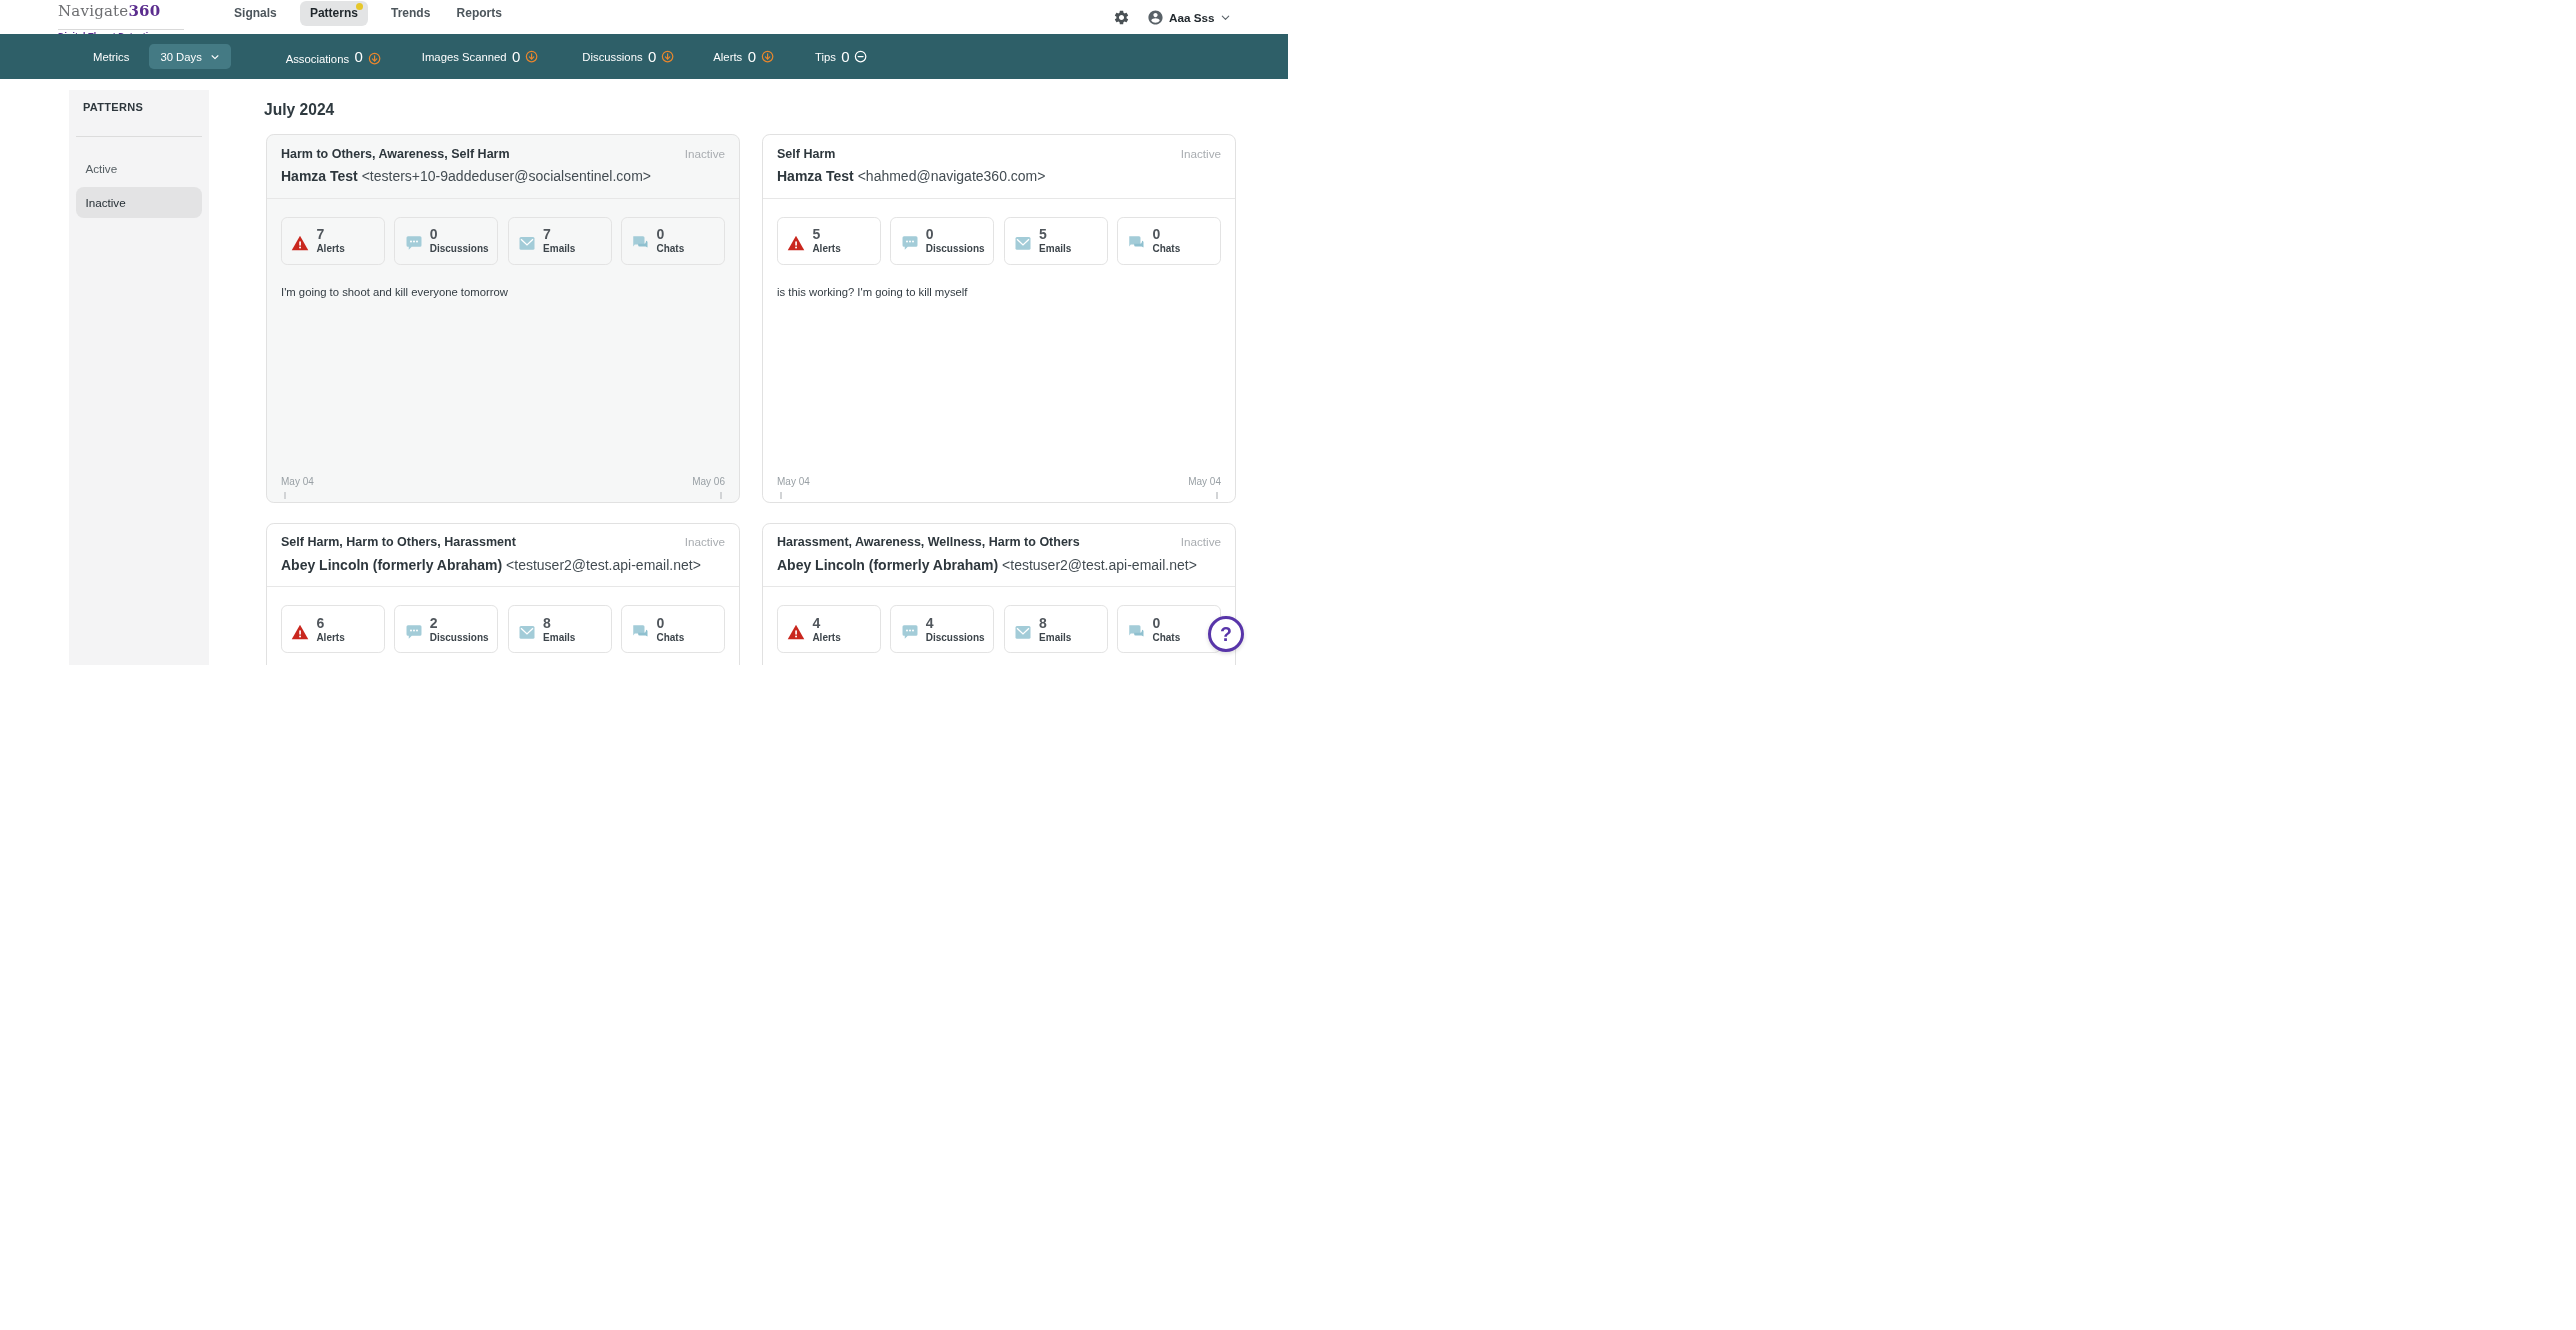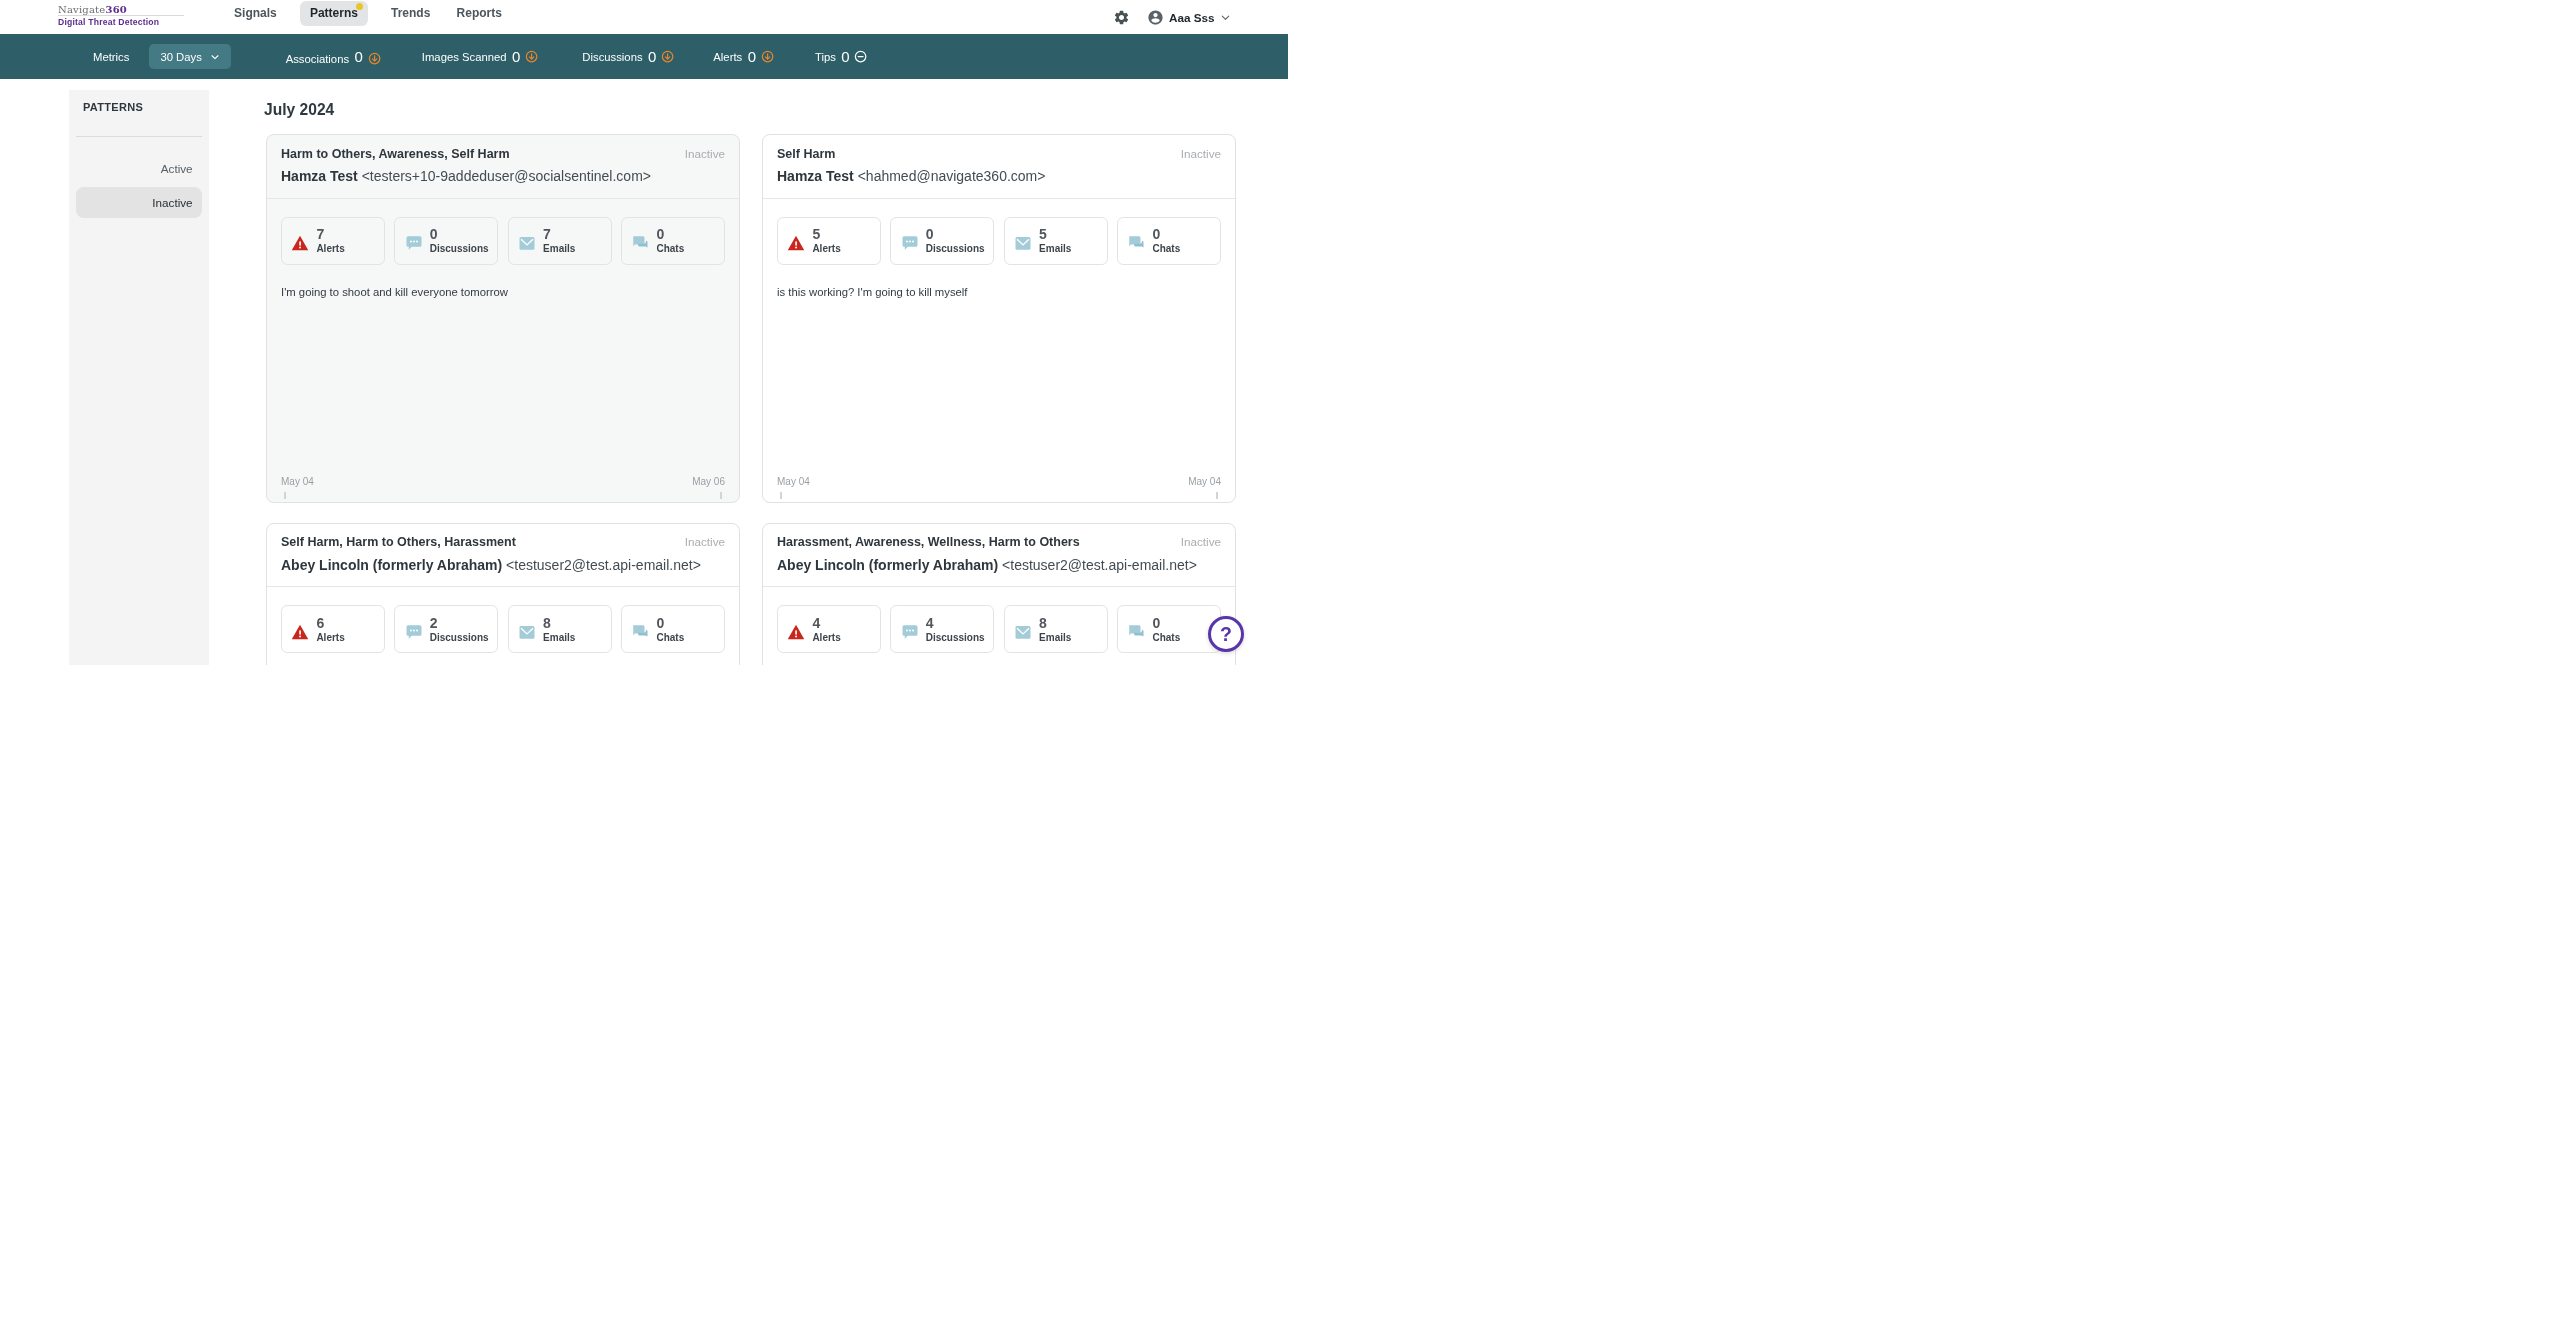--- a/index.html
+++ b/index.html
@@ -7,22 +7,22 @@
   body {
     font-family:"Liberation Sans", sans-serif;
     background:#ffffff;
     position:relative;
     overflow:hidden;
     color:#2e373d;
   }
   
   .top-header { position:absolute; top:0; left:0; right:0; height:34px; background:#fff; }
   .logo-block { position:absolute; left:58px; top:1.6px; cursor:pointer; }
-  .logo-word { font-family:"DejaVu Serif", serif; font-size:10px; letter-spacing:0.2px;
-               border-bottom:0.8px solid #d9d9d9; display:inline-block; width:126px; padding-bottom:0; }
+  .logo-word { font-family:"DejaVu Serif", serif; font-size:15px; letter-spacing:0.2px;
+               border-bottom:0.8px solid #d9d9d9; display:inline-block; width:126px; padding-bottom:9px; }
   .logo-gray { color:#6d6e71; }
   .logo-purple { color:#5b2d8e; font-weight:700; }
   .logo-tagline { font-size:8.6px; font-weight:700; color:#5b2d8e; margin-top:1.6px; letter-spacing:0.2px; }
   .main-nav { position:absolute; left:231px; top:0; height:26px; display:flex; align-items:center; gap:20px; }
   .nav-tab { font-size:12px; font-weight:700; color:#4d565c; cursor:pointer; padding:5.5px 3.1px; }
   .nav-tab.active { background:#e3e4e5; border-radius:6.2px; padding:5.5px 10px; color:#1f262b; position:relative; }
   .nav-dot { position:absolute; top:2.3px; right:4.7px; width:7px; height:7px; border-radius:50%; background:#e6c72b; }
   .header-right { position:absolute; right:57px; top:0; height:34px; display:flex; align-items:center; gap:17px; }
   .gear-btn { width:17px; height:17px; cursor:pointer; display:flex; }
   .user-menu { display:flex; align-items:center; gap:5.5px; cursor:pointer; }
@@ -39,21 +39,21 @@
   .metric-group { display:flex; align-items:center; }
   .metric-name { font-size:11.3px; }
   .metric-value { font-size:15px; margin-left:5.5px; font-weight:400; }
   .metric-icon { width:13.2px; height:13.2px; margin-left:4.7px; display:flex; cursor:pointer; }
   .ml-assoc { margin-left:55px;align-items:flex-end; } .ml-img { margin-left:41px; } .ml-disc { margin-left:44px; }
   .ml-alerts { margin-left:39px; } .ml-tips { margin-left:41px; }
   
   .sidebar { position:absolute; left:69px; top:90px; width:140px; bottom:0; background:#f4f4f5; padding:11px 7px 0; }
   .sidebar-title { font-size:11px; font-weight:700; letter-spacing:0.3px; color:#2e373d; padding-left:7px; }
   .sidebar-divider { height:0.8px; background:#dcdcdc; margin-top:23.4px; }
-  .sidebar-item { font-size:11.7px; color:#555e63; padding:7.8px 9.4px; border-radius:7.8px; cursor:pointer; margin-top:4.7px;text-align:right; }
+  .sidebar-item { font-size:11.7px; color:#555e63; padding:7.8px 9.4px; border-radius:7.8px; cursor:pointer; margin-top:4.7px; }
   .sidebar-item.first { margin-top:17px; }
   .sidebar-item.selected { background:#e3e3e4; color:#262f35; padding:8.6px 9.4px; }
   
   .month-heading { position:absolute; left:264px; top:101px; font-size:15.6px; font-weight:700; color:#2f3a40; }
   .cards-grid { position:absolute; left:266px; top:134px; width:969px;
                 display:grid; grid-template-columns:474px 474px; column-gap:22px; row-gap:19.5px; }
   .pattern-card { border:0.8px solid #e1e1e1; border-radius:7.8px; background:#fff; height:369px;
                   position:relative; overflow:hidden; cursor:pointer; }
   .pattern-card.tinted { background:#f6f7f7; }
   .card-header { padding:11.7px 14px 13.2px; border-bottom:0.8px solid #e7e7e7; }

